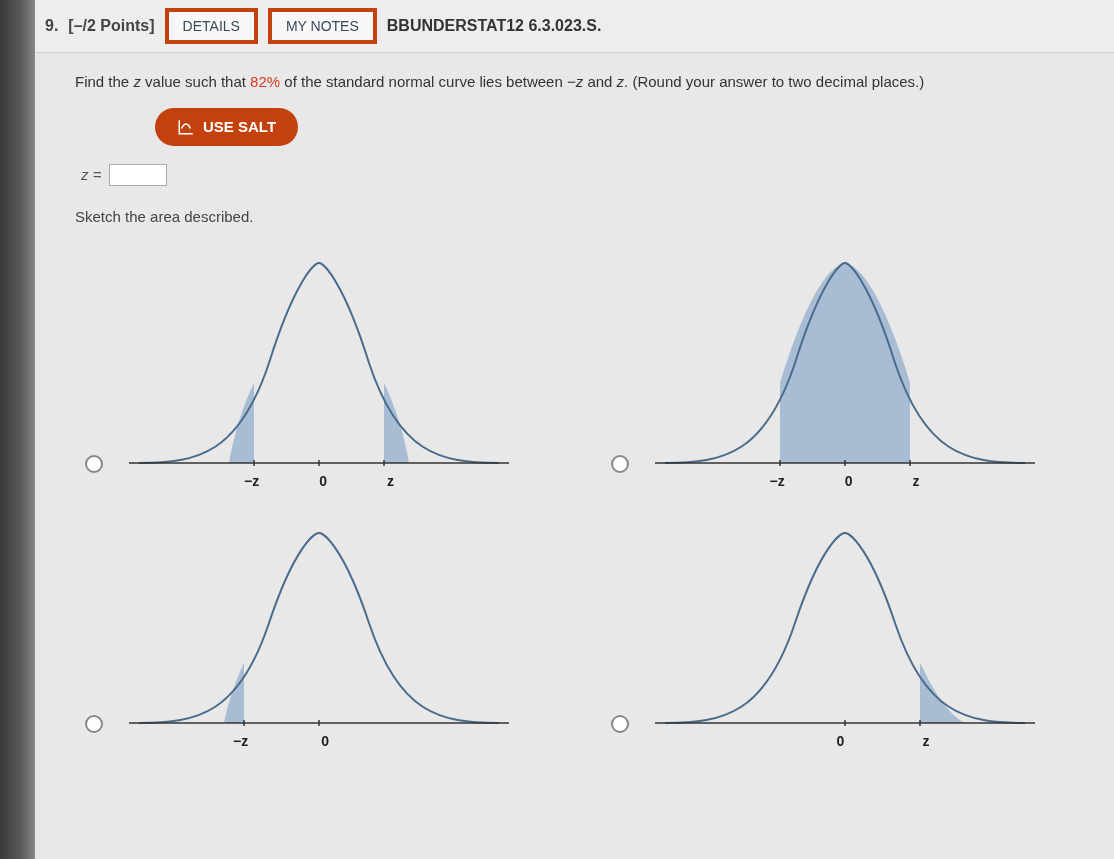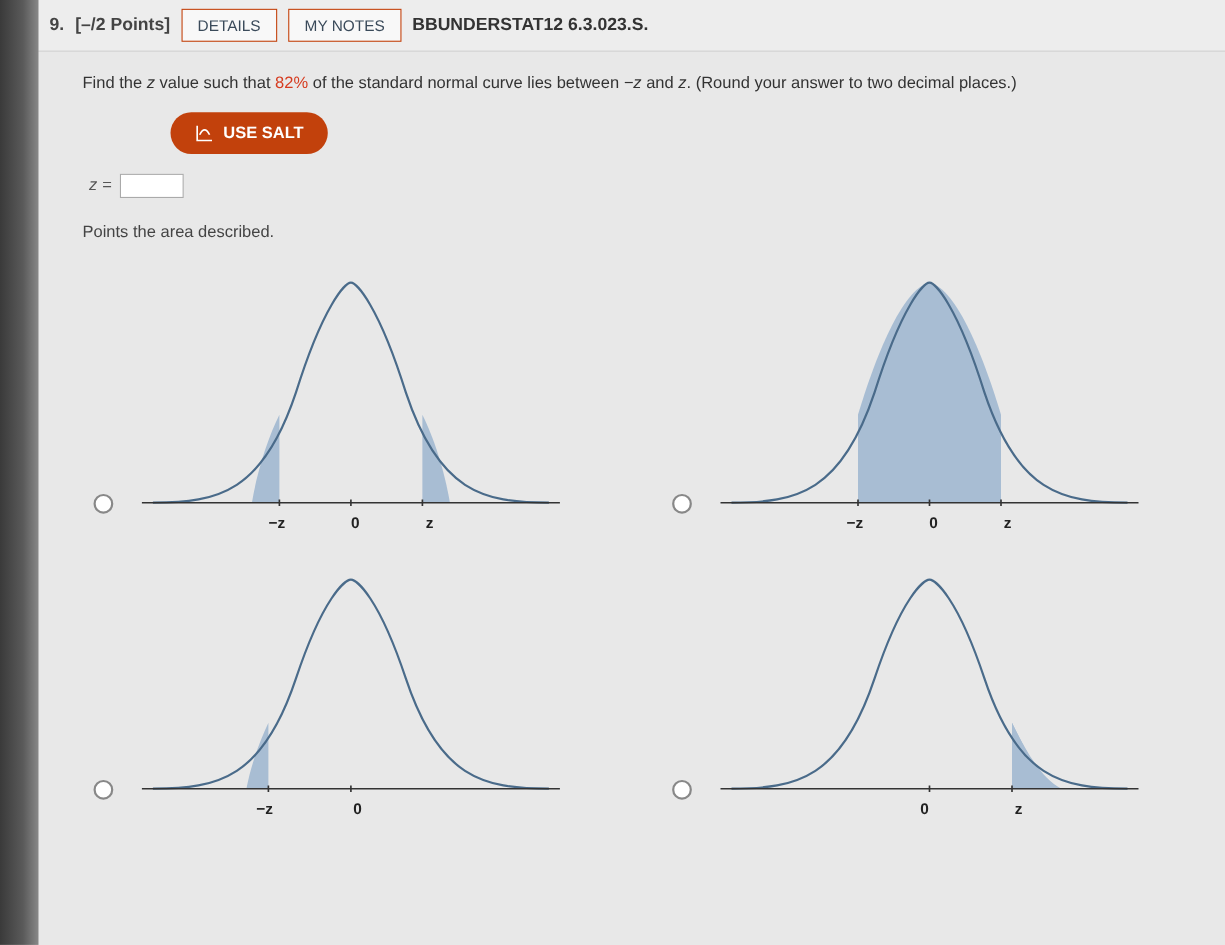--- a/index.html
+++ b/index.html
@@ -25,21 +25,21 @@
     padding: 8px 10px 8px 45px;
     border-bottom: 1px solid #d0d0d0;
     gap: 10px;
   }
   .q-points {
     font-weight: bold;
     font-size: 16px;
     color: #444;
   }
   .hdr-btn {
-    border: 1px solid #c2410c;
+    border: 4px solid #c2410c;
     background: #f8f8f8;
     padding: 6px 14px;
     font-size: 14px;
     color: #3a4a5a;
     font-weight: 500;
     cursor: pointer;
   }
   .hdr-code {
     font-weight: bold;
     font-size: 16px;
@@ -163,21 +163,21 @@
       </svg>
       <span>USE SALT</span>
     </button>
   </div>
 
   <div class="z-row">
     <span>z =</span>
     <input class="z-input" type="text" value="" style="">
   </div>
 
-  <p class="sketch-label">Points the area described.</p>
+  <p class="sketch-label">Sketch the area described.</p>
 
   <div class="options-grid">
 
     <div class="option">
       <div class="radio"></div>
       <div class="curve-box">
         <svg viewBox="0 0 400 250">
           <path d="M20 220 L110 220 C115 190 125 160 135 140 L135 220 Z" fill="#a8bdd3" stroke="none"></path>
           <path d="M265 220 L265 140 C275 160 285 190 290 220 Z" fill="#a8bdd3" stroke="none"></path>
           <path d="M20 220 C80 220 120 210 150 120 C175 40 195 20 200 20 C205 20 225 40 250 120 C280 210 320 220 380 220" fill="none" stroke="#4a6b8a" stroke-width="2"></path>

